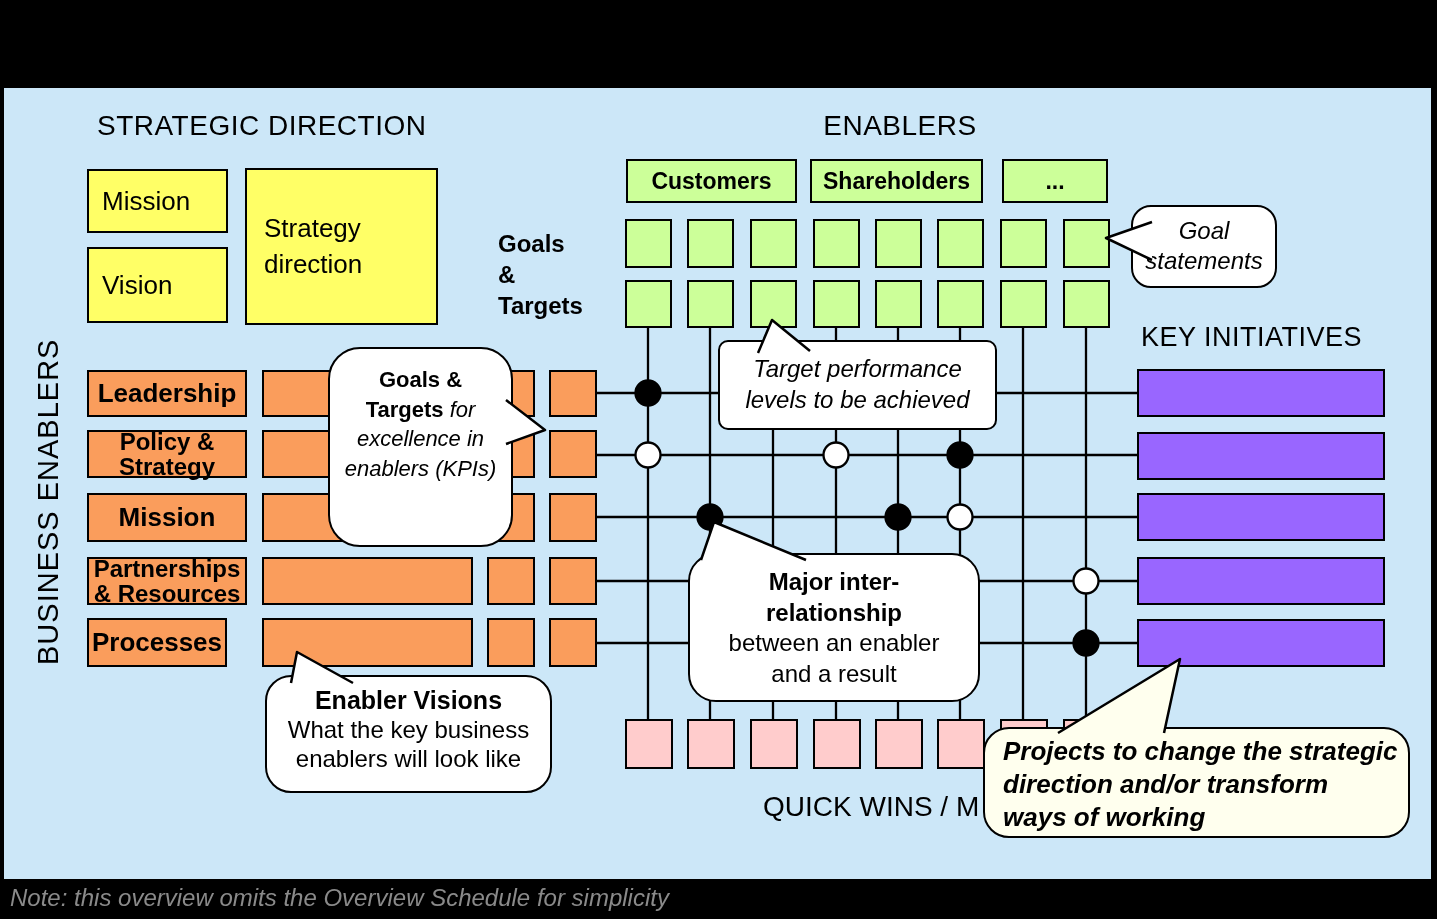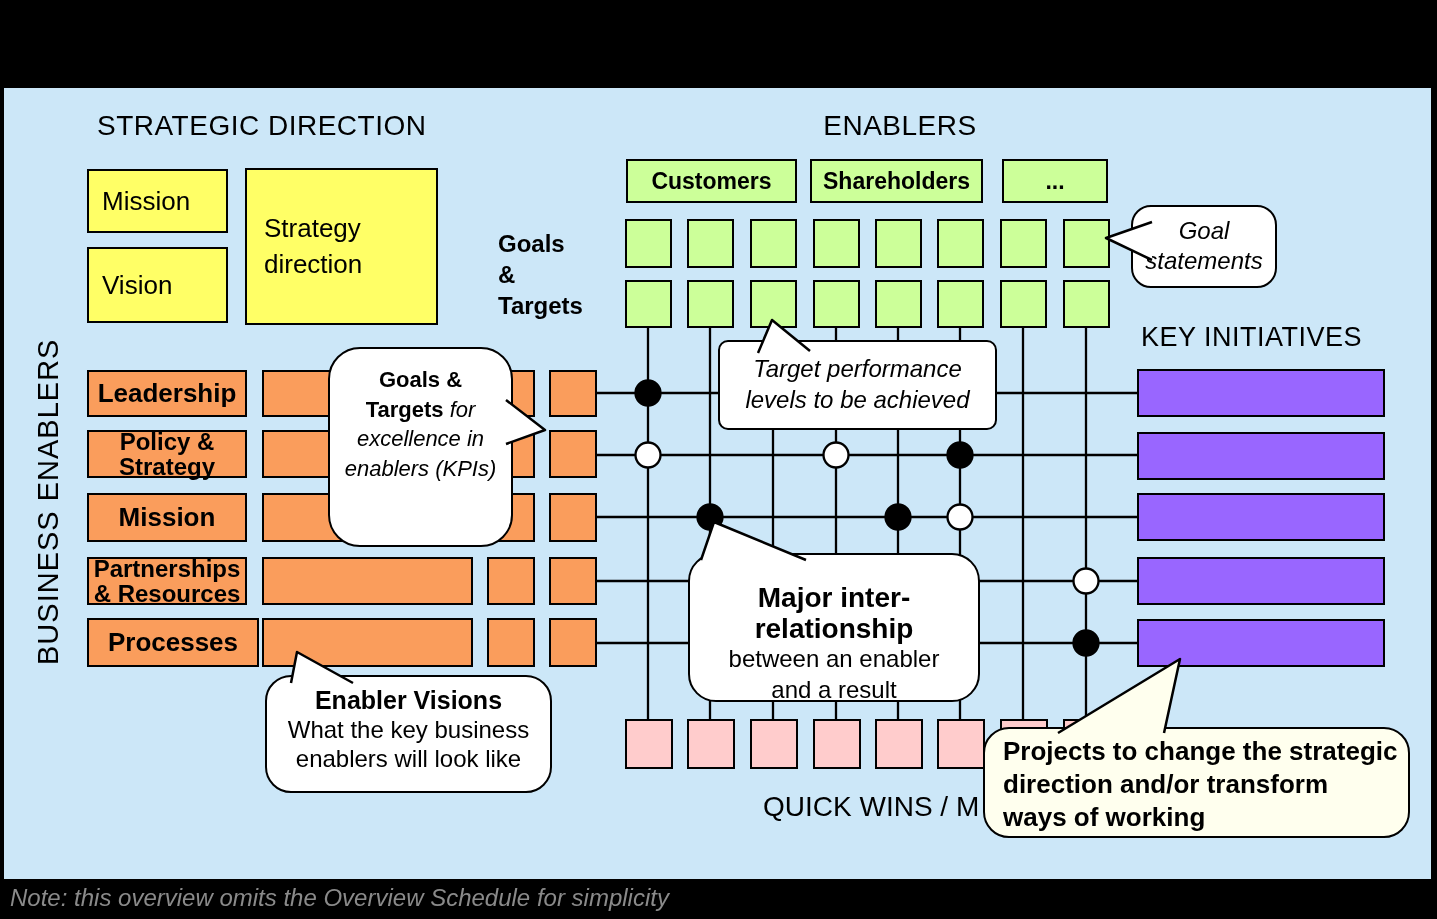--- a/index.html
+++ b/index.html
@@ -36,23 +36,23 @@
   #co-target{left:718px;top:340px;width:279px;height:90px;border-radius:10px;
     font-style:italic;font-size:24px;line-height:31px;padding-top:11px;}
   #co-kpi{left:328px;top:347px;width:185px;height:200px;border-radius:32px;
     font-size:22px;line-height:29.5px;padding:16px 8px 0 8px;font-style:italic;}
   #co-major{left:688px;top:553px;width:292px;height:149px;border-radius:28px;
     font-size:24px;line-height:30.5px;padding:12px 26px 0 26px;}
   #co-vision{left:240px;top:675px;width:287px;height:118px;border-radius:26px;
     font-size:24px;line-height:29px;padding-top:9px;margin-left:25px;}
   #co-vision .b{font-size:25px;}
   #co-major .i,#co-vision .i{display:block;}
-  #co-major .b{display:block;font-size:28px;margin-top:16px;}
+  #co-major .b{display:block;font-size:24px;}
   #co-projects{left:983px;top:727px;width:427px;height:111px;border-radius:26px;
-    background:var(--cream);text-align:left;font-weight:bold;
+    background:var(--cream);text-align:left;font-weight:bold;font-style:italic;
     font-size:26px;line-height:33px;padding:6px 10px 0 18px;}
 </style>
 </head>
 <body>
 
 <div id="stage">
   <div id="canvas"></div>
 
   <svg id="grid" width="1437" height="919">
       <line x1="648" y1="328" x2="648" y2="719" stroke="#000000" stroke-width="2.3"></line>
@@ -142,21 +142,21 @@
       <div class="box orange" style="left: 487px; top: 430px; width: 48px; height: 48px;"></div>
       <div class="box orange" style="left: 549px; top: 430px; width: 48px; height: 48px;"></div>
       <div class="box orange enLabel" style="left: 87px; top: 493px; width: 160px; height: 49px;">Mission</div>
       <div class="box orange" style="left: 262px; top: 493px; width: 211px; height: 49px;"></div>
       <div class="box orange" style="left: 487px; top: 493px; width: 48px; height: 49px;"></div>
       <div class="box orange" style="left: 549px; top: 493px; width: 48px; height: 49px;"></div>
       <div class="box orange enLabel small" style="left: 87px; top: 557px; width: 160px; height: 48px;">Partnerships &amp; Resources</div>
       <div class="box orange" style="left: 262px; top: 557px; width: 211px; height: 48px;"></div>
       <div class="box orange" style="left: 487px; top: 557px; width: 48px; height: 48px;"></div>
       <div class="box orange" style="left: 549px; top: 557px; width: 48px; height: 48px;"></div>
-      <div class="box orange enLabel" style="left: 87px; top: 618px; width: 172px; height: 49px;">Processes</div>
+      <div class="box orange enLabel" style="left: 87px; top: 618px; width: 140px; height: 49px;">Processes</div>
       <div class="box orange" style="left: 262px; top: 618px; width: 211px; height: 49px;"></div>
       <div class="box orange" style="left: 487px; top: 618px; width: 48px; height: 49px;"></div>
       <div class="box orange" style="left: 549px; top: 618px; width: 48px; height: 49px;"></div>
     </div>
 
   <div class="callout" id="co-goal">
     <span>Goal statements</span>
   </div>
   <div class="callout" id="co-target">
     <span>Target performance levels to be achieved</span>

